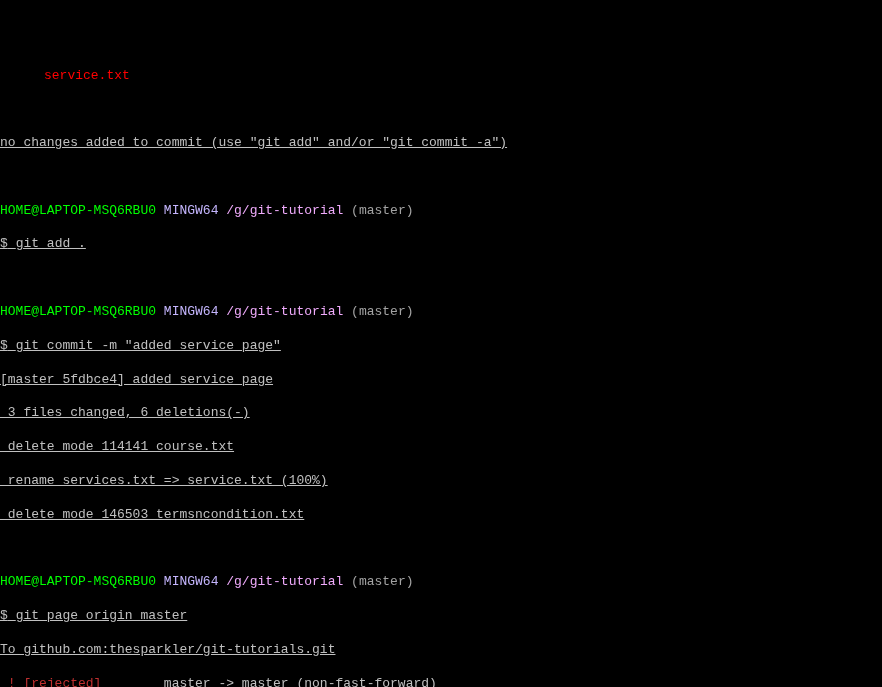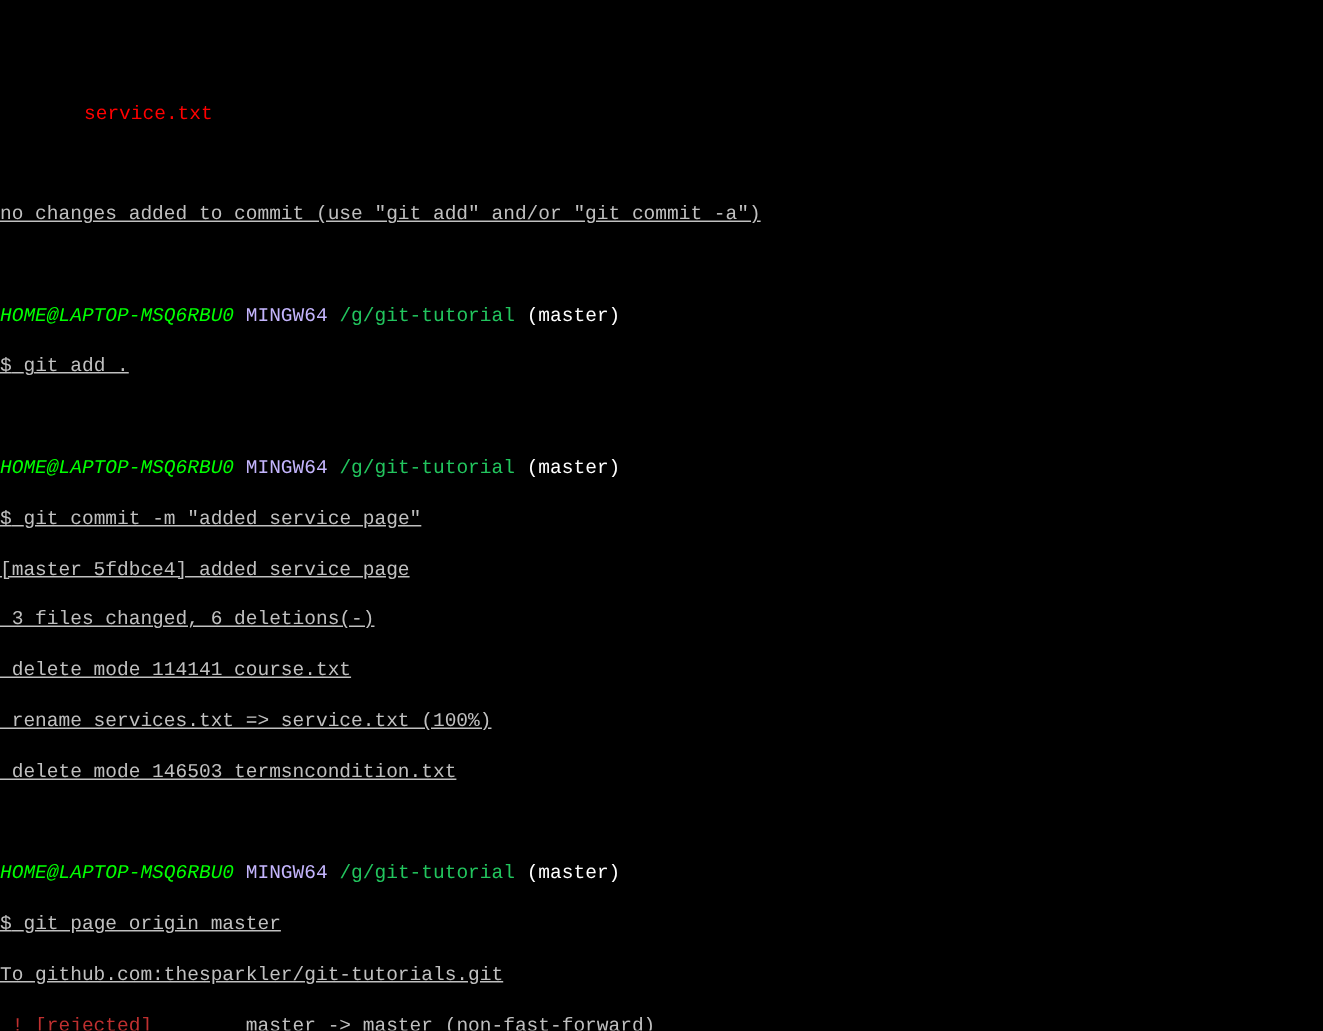--- a/index.html
+++ b/index.html
@@ -12,25 +12,25 @@
       padding: 0;
       width: 882px;
       height: 687px;
       overflow: hidden;
       white-space: pre;
     }
     .line { display: block; }
     .red { color: #ff0000; }
     .darkred { color: #c03030; }
     .white { color: #c0c0c0; text-decoration: underline; }
-    .prompt-user { color: #00ff00; font-style: italic; }
+    .prompt-user { color: #00ff00; }
     .prompt-host { color: #c4b5fd; }
-    .prompt-path { color: #22c55e; margin-top: 20px; }
-    .prompt-branch { color: #ffffff; }
-    .indent { padding-left: 56px; }
+    .prompt-path { color: #f0abfc; margin-top: 20px; }
+    .prompt-branch { color: #a3a3a3; }
+    .indent { padding-left: 44px; }
   </style>
 </head>
 <body>
 
 
 
 <span class="line red indent">service.txt</span>
 <span class="line"> </span>
 <span class="line white">no changes added to commit (use "git add" and/or "git commit -a")</span>
 <span class="line"> </span>

